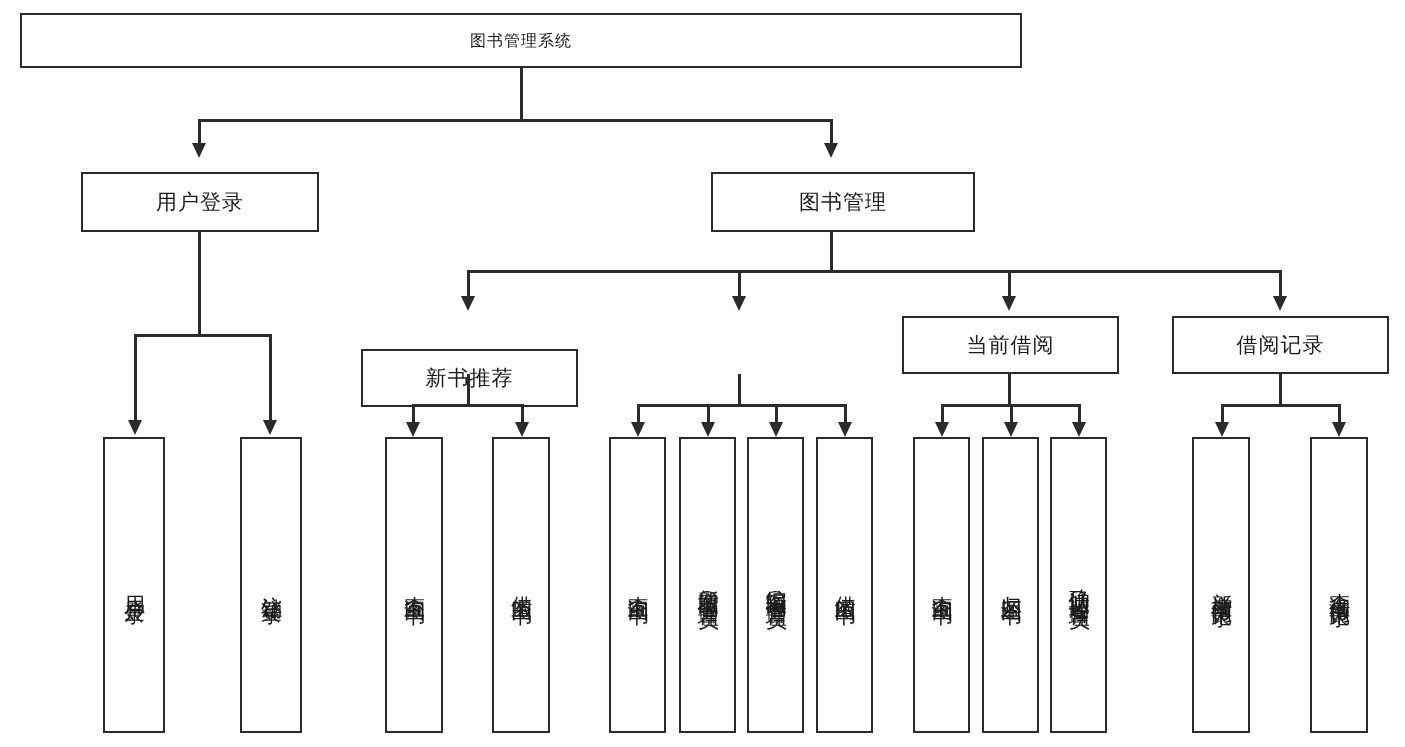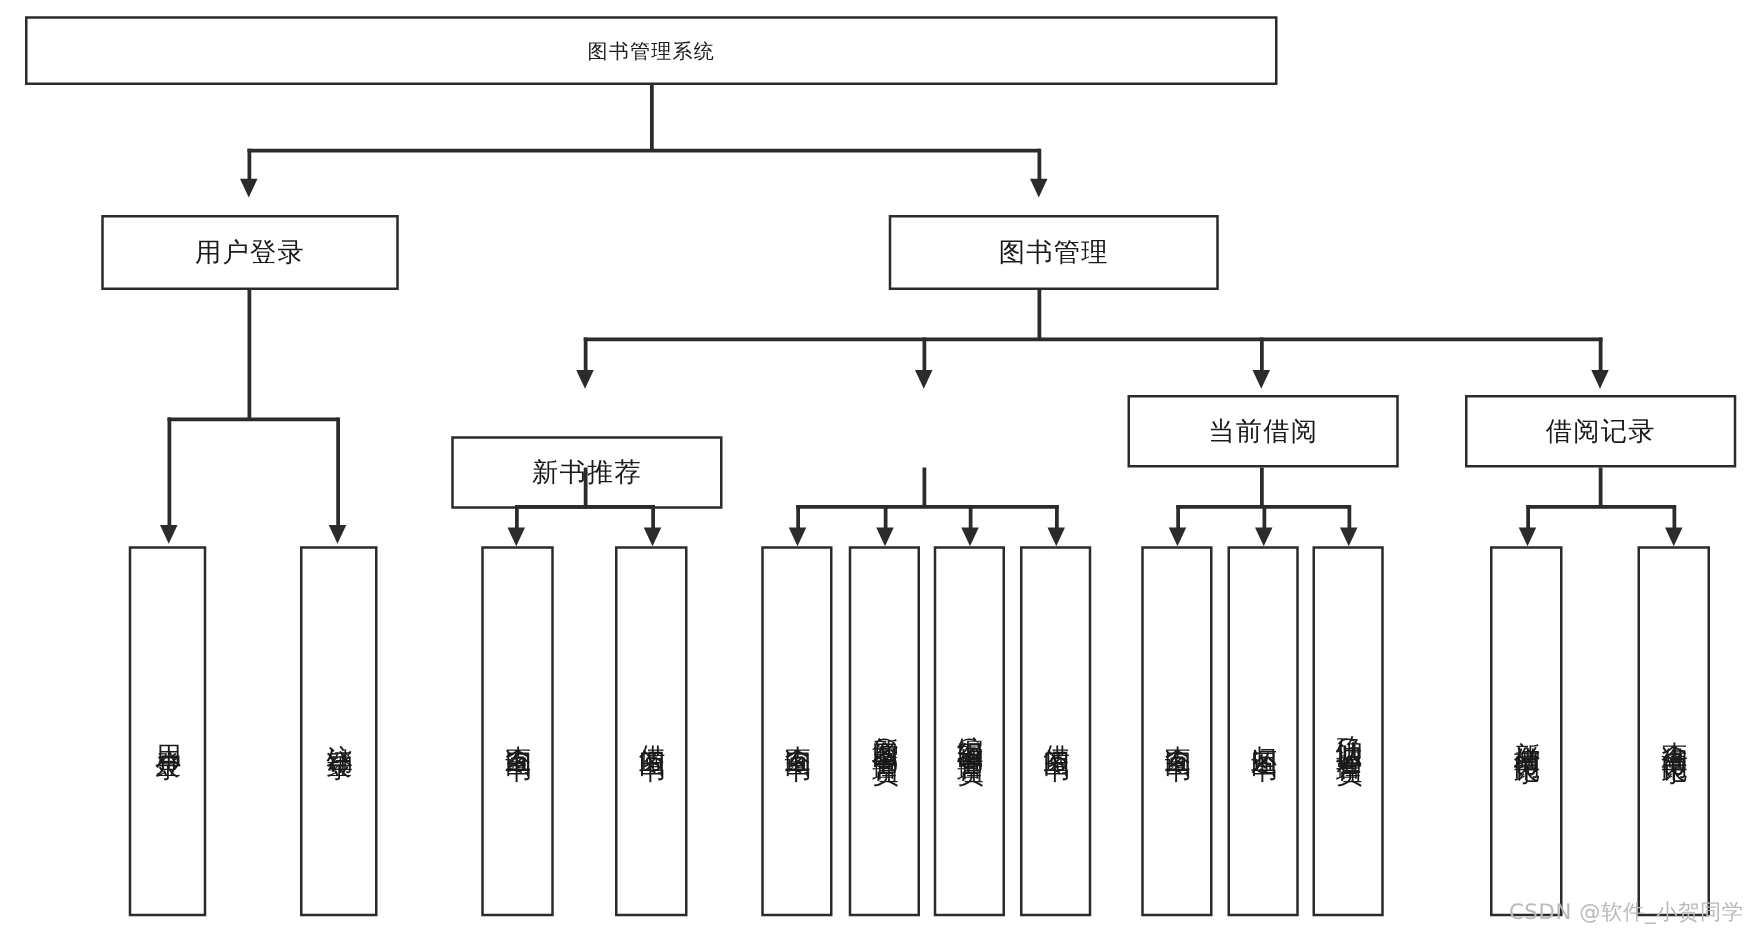--- a/index.html
+++ b/index.html
@@ -211,15 +211,14 @@
     <span class="label">确认归还（管理员）</span>
   </div>
 
   <div class="node v" style="left:1192px;top:437px;width:58px;height:296px;">
     <span class="label">新增借阅记录</span>
   </div>
   <div class="node v" style="left:1310px;top:437px;width:58px;height:296px;">
     <span class="label">查询借阅记录</span>
   </div>
 
-  <div id="watermark">CSDN @软件_小贺同学</div>
 
 </div>
 
 </body></html>

